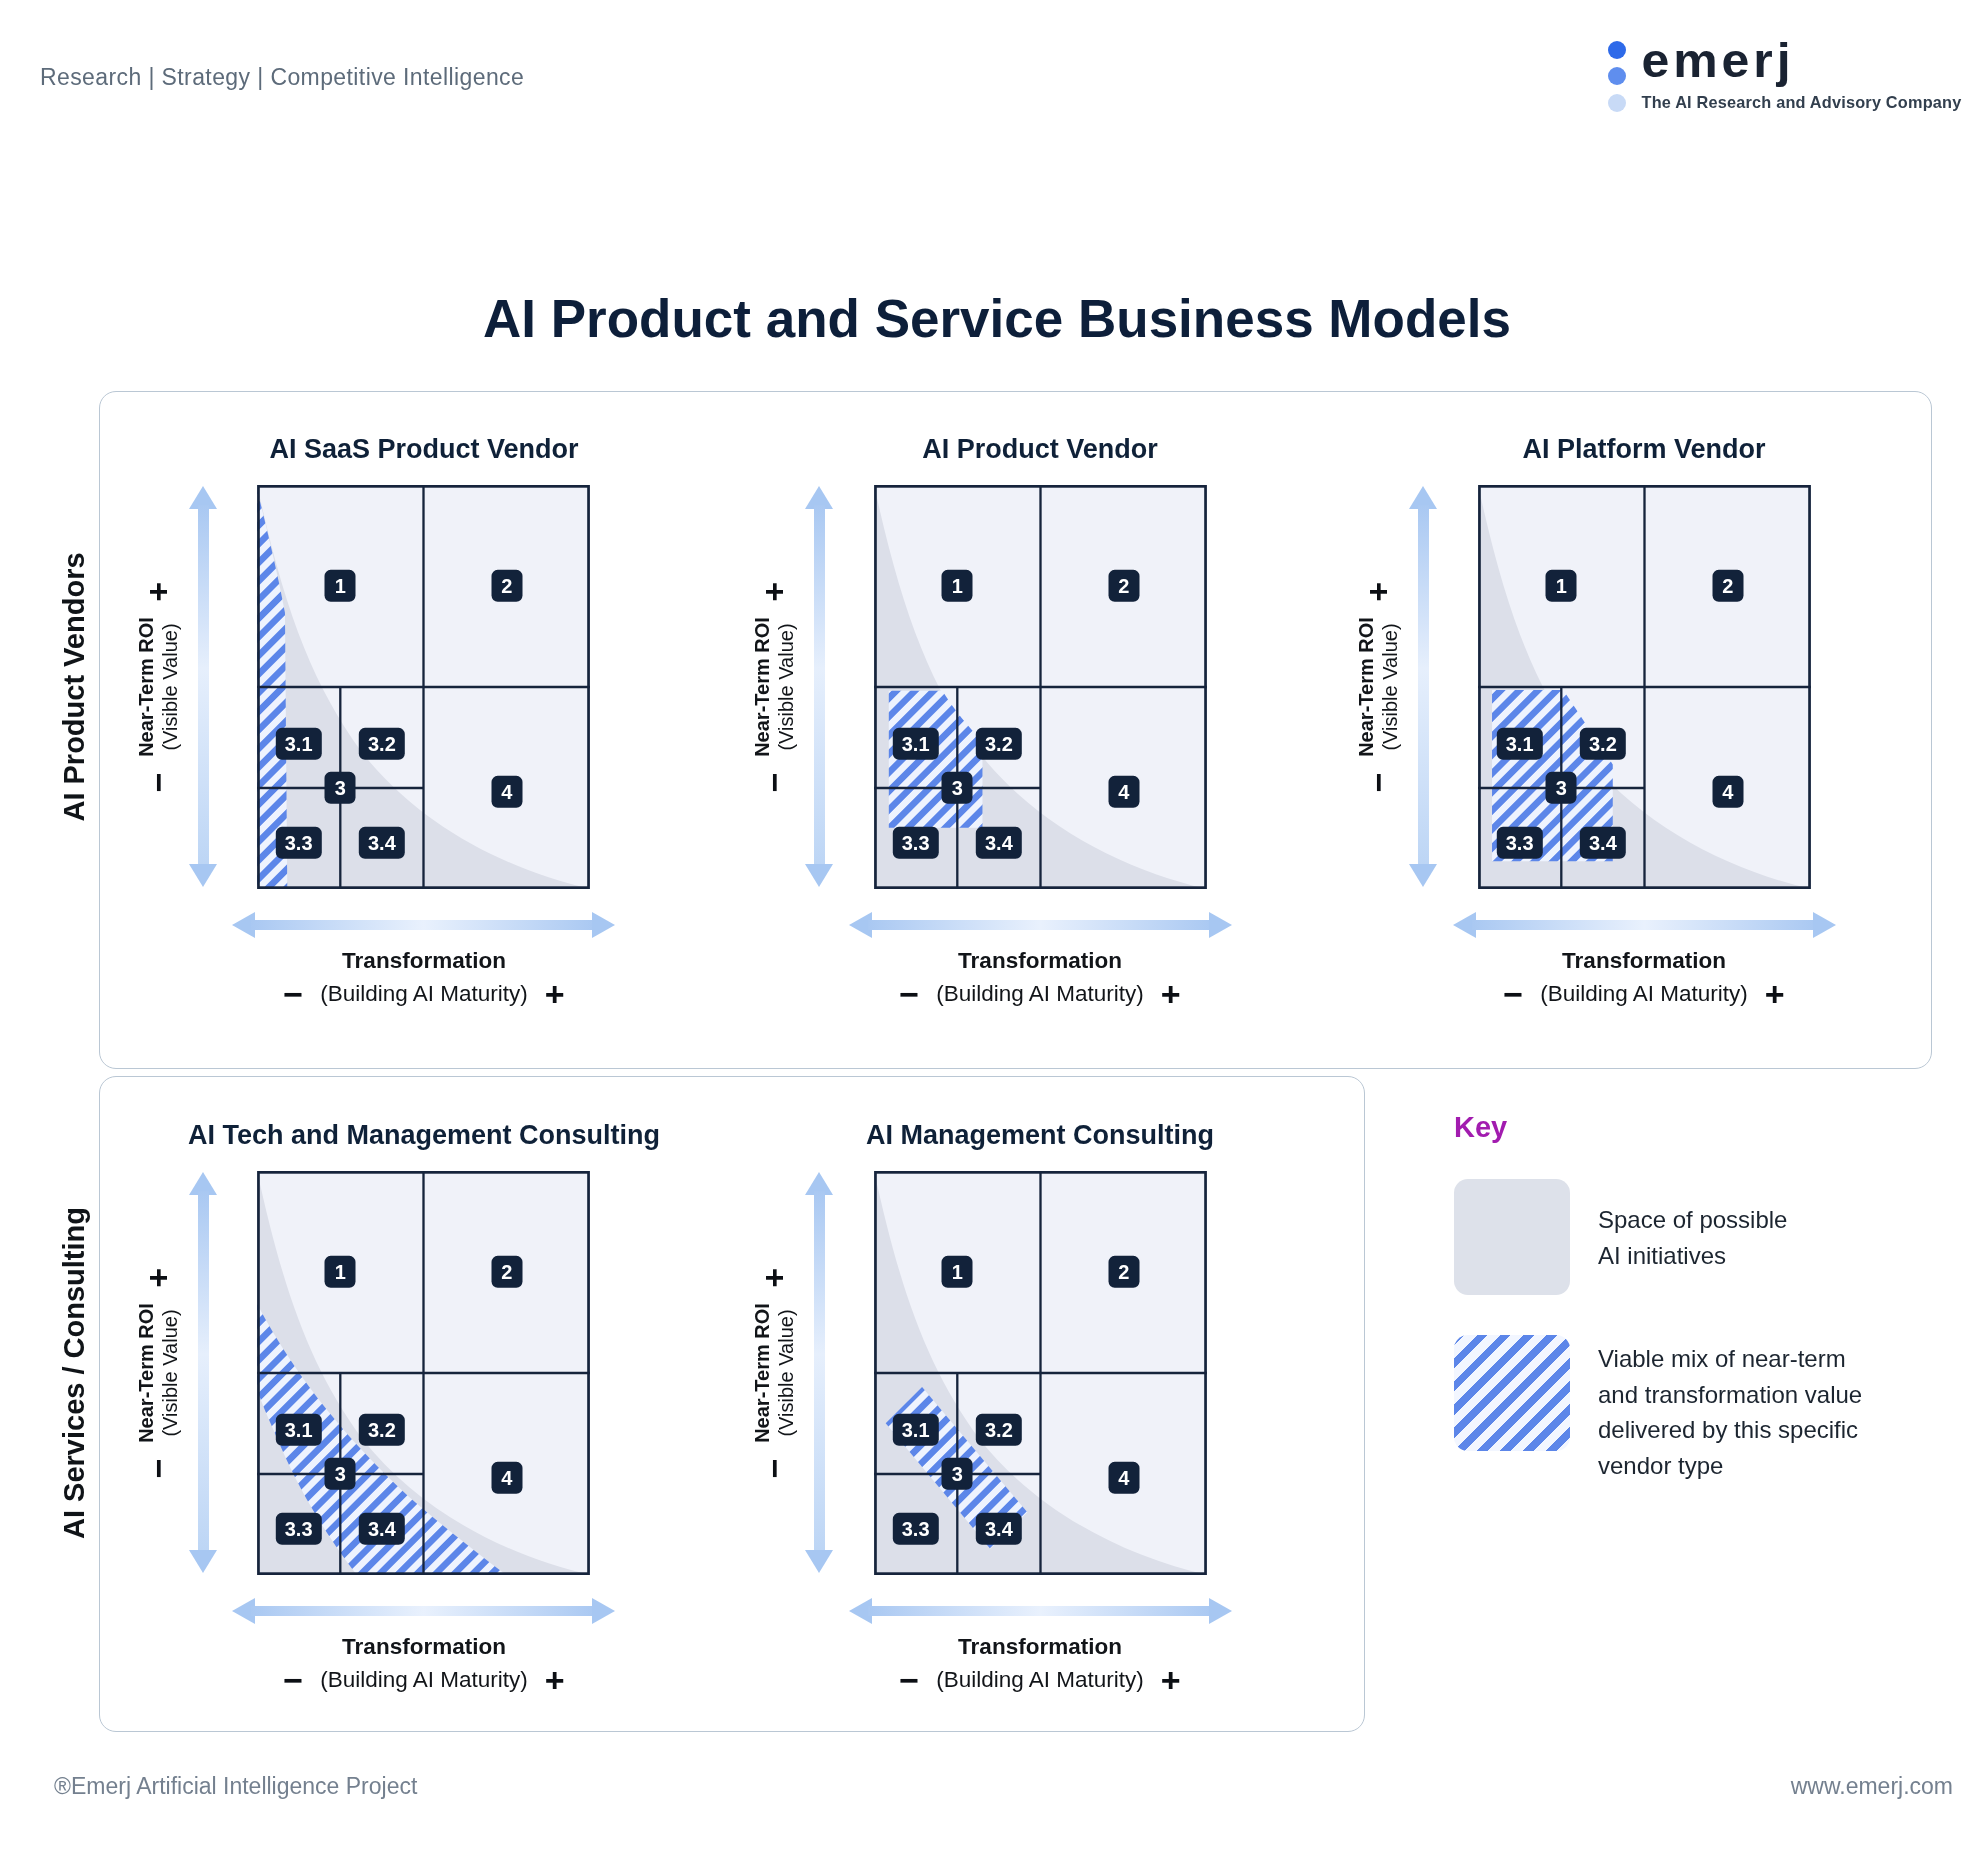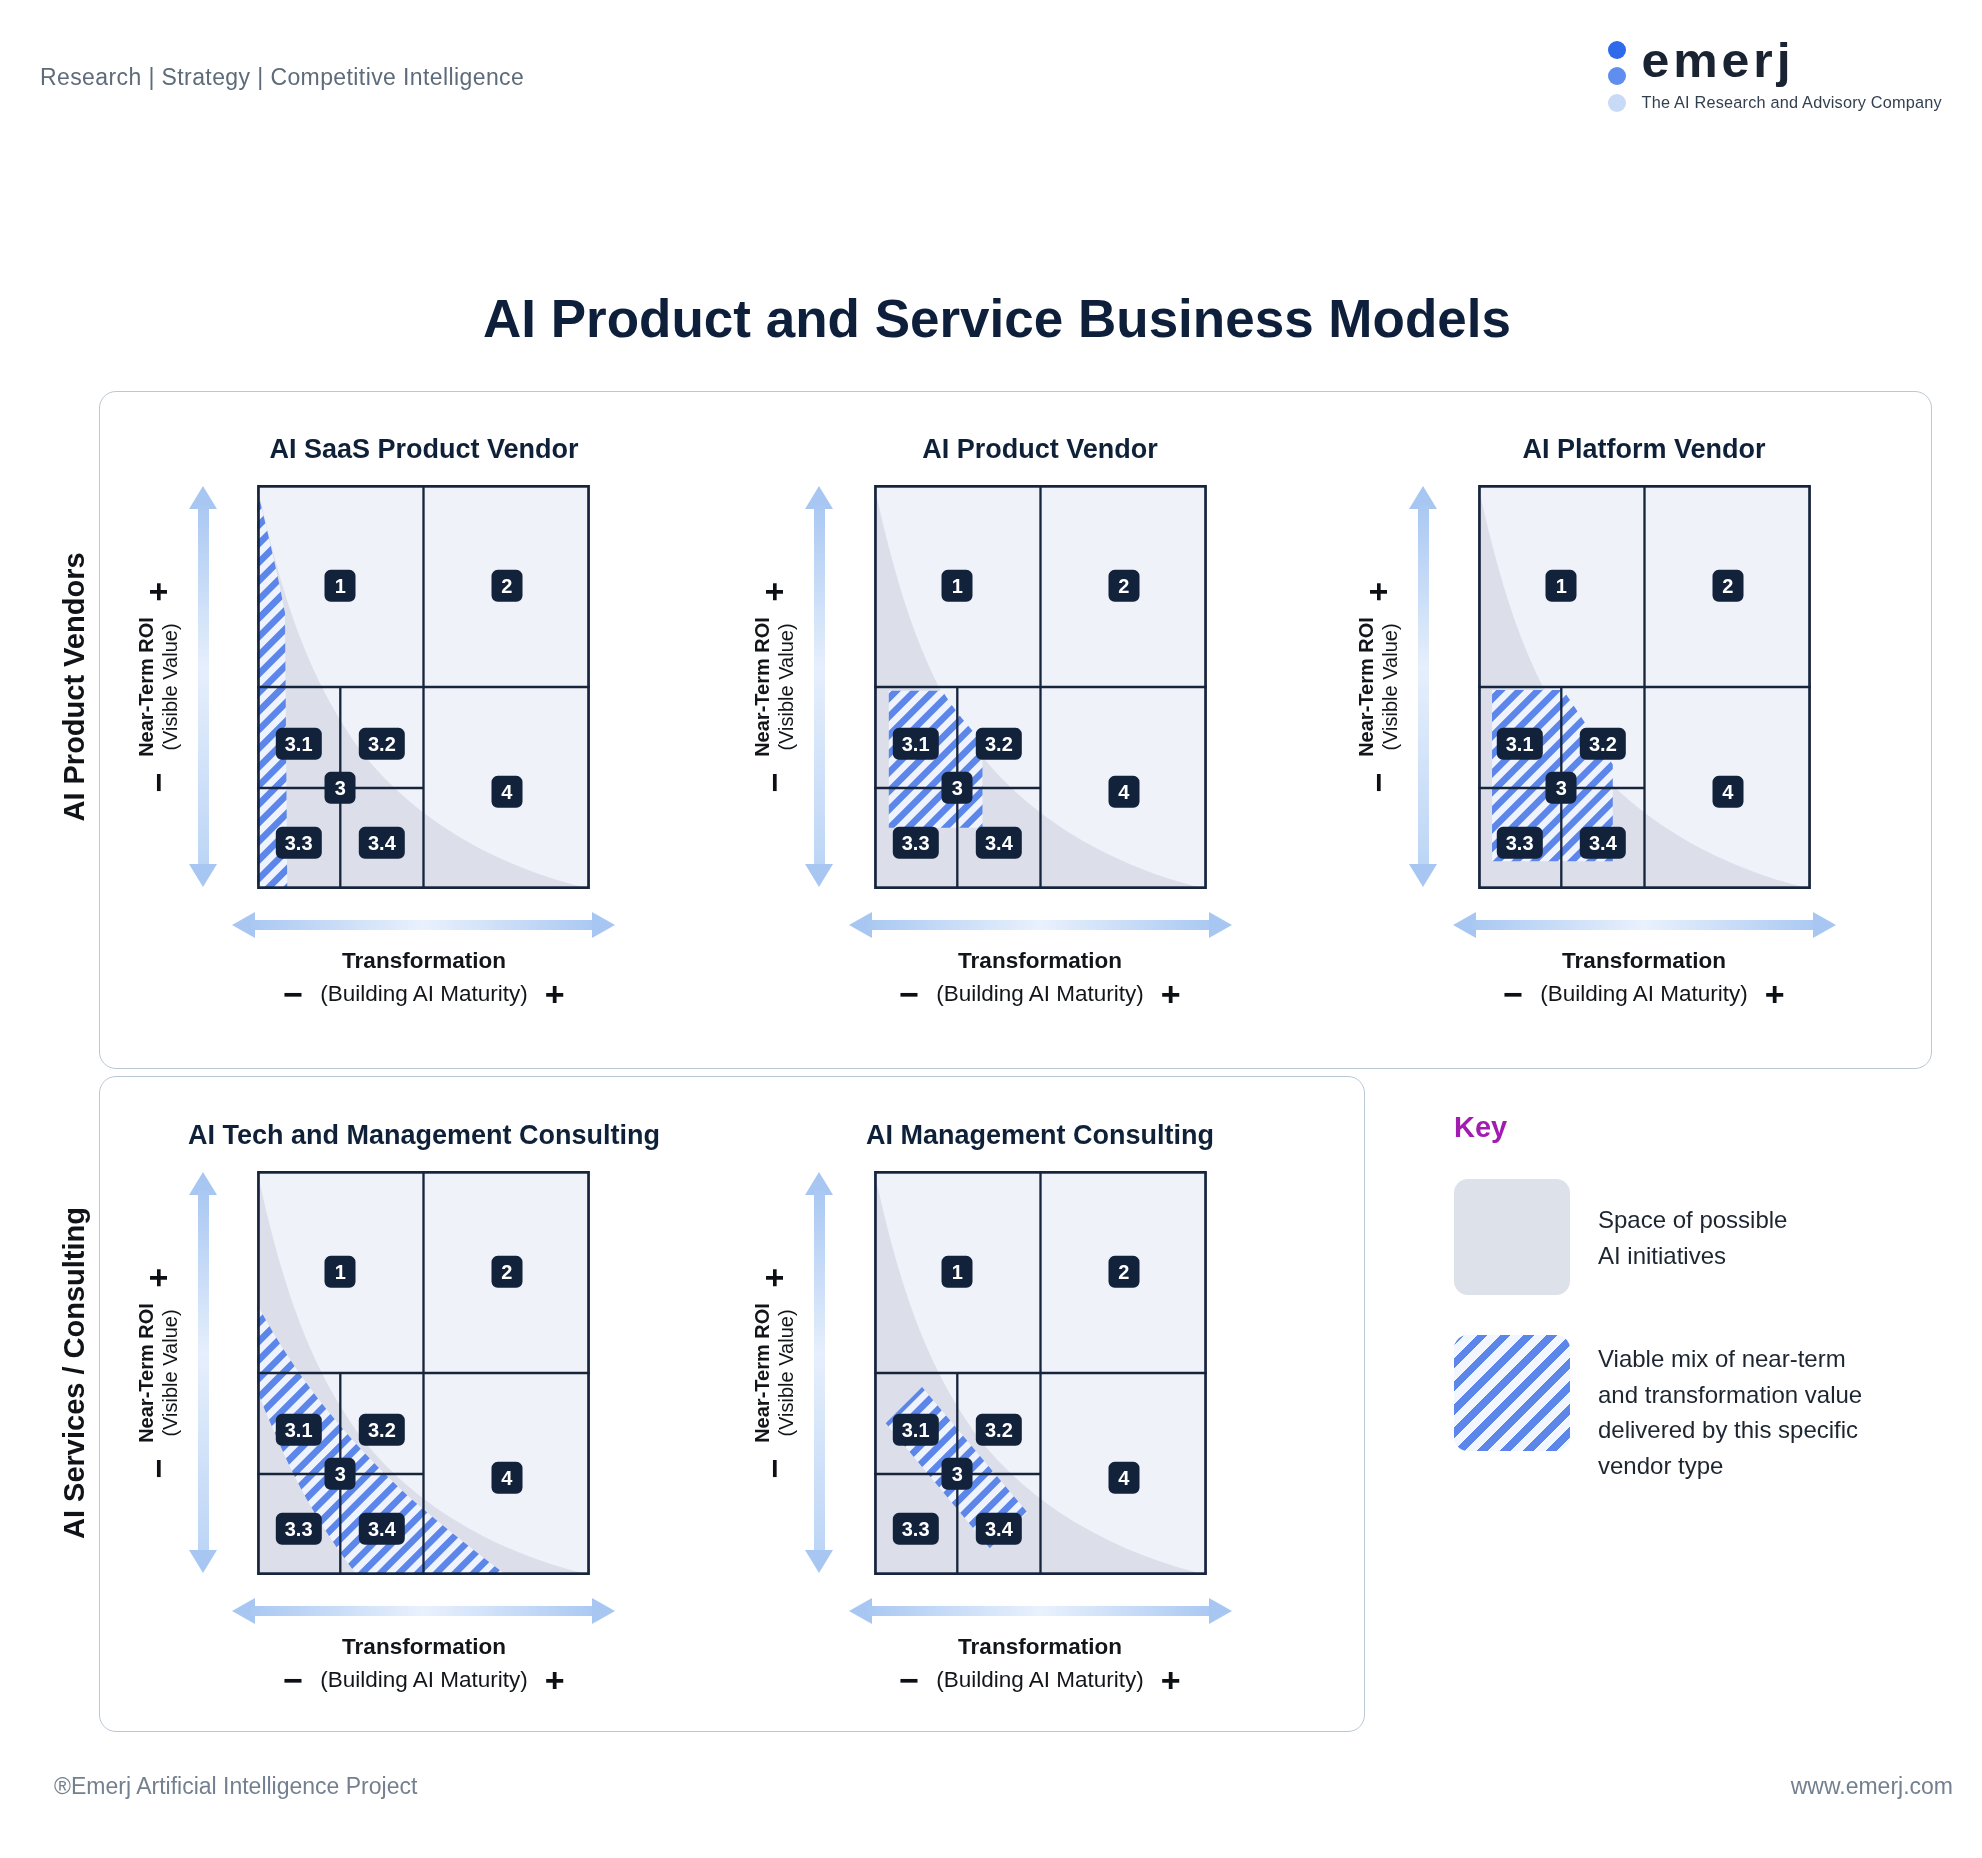--- a/index.html
+++ b/index.html
@@ -5,21 +5,21 @@
   html,body{margin:0;padding:0;background:#ffffff;}
   body{width:1983px;height:1859px;font-family:"Liberation Sans",sans-serif;}
   #canvas{position:relative;width:1983px;height:1859px;background:#ffffff;overflow:hidden;padding-left:24px;}
 
   
   .tagline{position:absolute;left:40px;top:64px;font-size:23px;font-weight:500;color:#5d6b7a;letter-spacing:0.4px;}
   .logo{position:absolute;left:1608px;top:33px;display:flex;gap:15.5px;align-items:flex-end;}
   .logo-dots{display:flex;flex-direction:column;gap:8.5px;padding-top:7.7px;}
   .dot{width:18px;height:18px;border-radius:50%;}
   .wordmark{font-size:50px;font-weight:700;letter-spacing:3.9px;color:#1a2332;line-height:1;transform:scaleY(.96);}
-  .logo-sub{font-size:16.3px;font-weight:400;color:#323f4e;margin-top:7px;letter-spacing:0.2px;}
+  .logo-sub{font-size:16.3px;font-weight:700;color:#323f4e;margin-top:7px;letter-spacing:0.2px;}
 
   
   .kicker{position:absolute;left:997px;top:221px;transform:translateX(-50%);font-size:36px;font-weight:800;color:#0e2038;white-space:nowrap;}
   .main-title{position:absolute;left:997px;top:288px;transform:translateX(-50%);font-size:53px;font-weight:800;color:#0d1f3a;white-space:nowrap;}
 
   
   .group-box{position:absolute;border:1.5px solid #bac7d4;border-radius:17px;}
   .row-label{position:absolute;transform:translate(-50%,-50%) rotate(-90deg);font-size:29px;font-weight:700;color:#101418;white-space:nowrap;}
 
   

